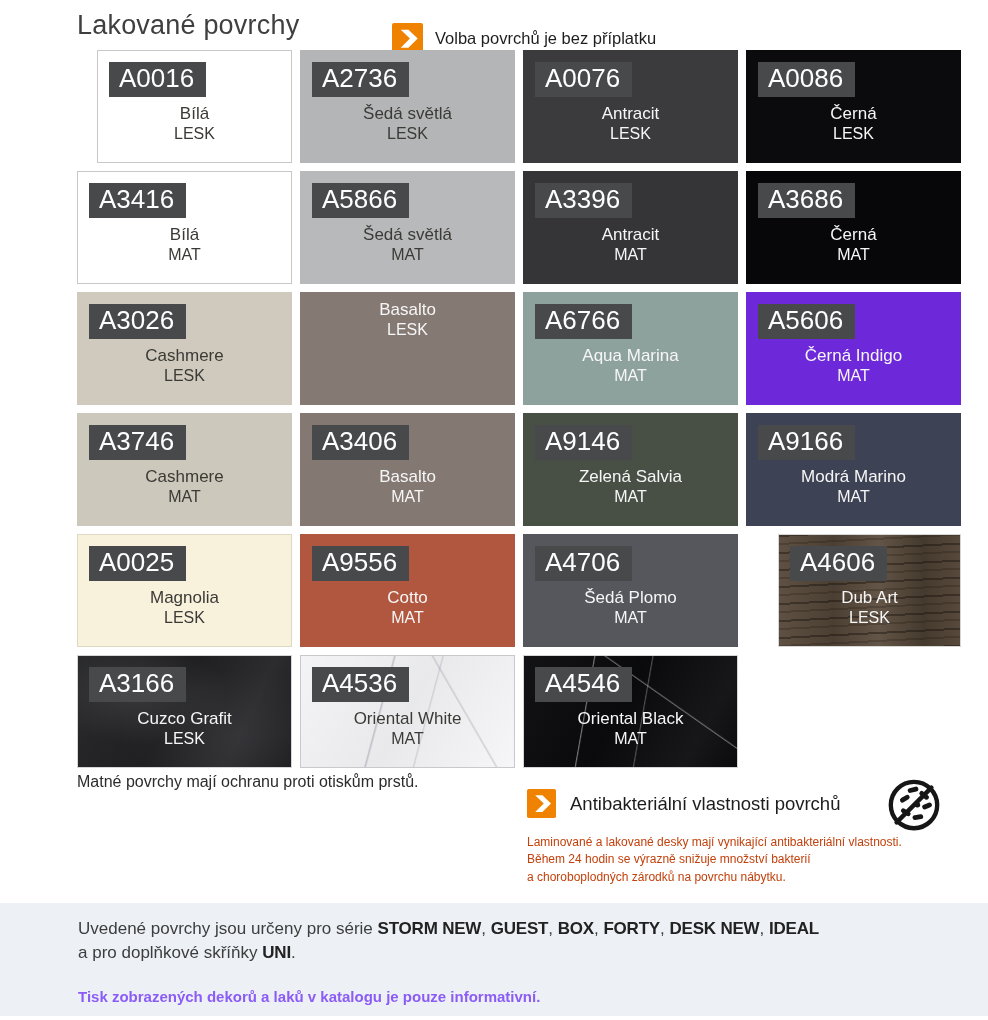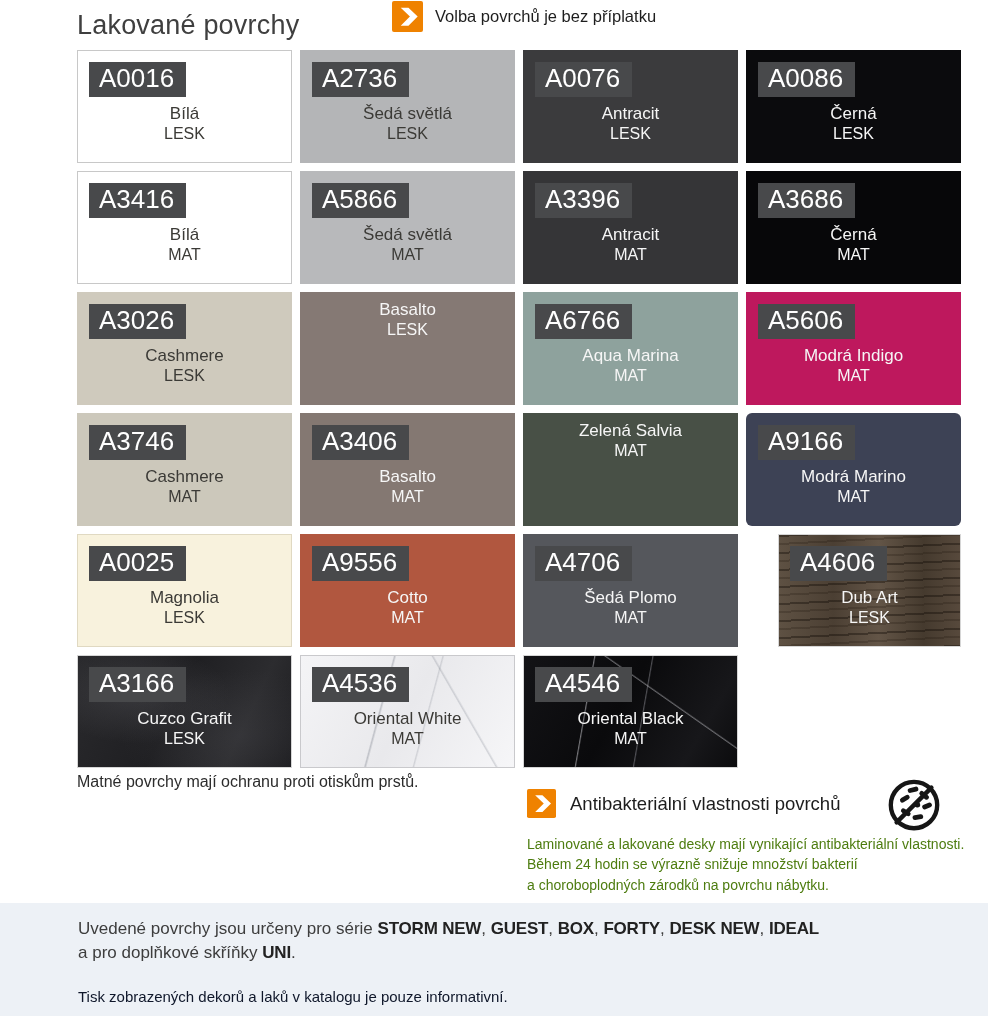--- a/index.html
+++ b/index.html
@@ -1,21 +1,21 @@
 <!DOCTYPE html>
 <html><head>
 <meta charset="utf-8">
 <style>
   html,body{margin:0;padding:0;background:#ffffff;}
   body{width:988px;height:1020px;overflow:hidden;font-family:"Liberation Sans",sans-serif;color:#2e2e2e;}
   .page{position:relative;width:988px;height:1020px;padding-left:24px;}
 
   .page-title{position:absolute;left:77px;top:10px;font-size:27px;font-weight:400;color:#3f3f3f;letter-spacing:.2px;}
 
-  .header-note{position:absolute;left:392px;top:1px;display:flex;align-items:center;gap:12px;}
+  .header-note{position:absolute;left:392px;top:23px;display:flex;align-items:center;gap:12px;}
   .chev-icon{width:31px;height:31px;flex:0 0 auto;}
   .header-note .label{font-size:16.5px;font-weight:500;color:#1e1e1e;}
 
   .grid{position:absolute;left:77px;top:50px;width:884px;display:grid;grid-template-columns:repeat(4,1fr);gap:8px;}
   .swatch{height:113px;box-sizing:border-box;border:1px solid transparent;position:relative;overflow:hidden;}
   .swatch .badge-wrap{padding:11px 0 0 11px;}
   .swatch .code{display:inline-block;background:#48494b;color:#ffffff;font-size:26px;line-height:1.2;padding:1px 12px 3px 10px;}
   .swatch .name{text-align:center;font-size:17px;margin-top:6px;line-height:1.25;}
   .swatch .finish{text-align:center;font-size:16px;margin-top:1px;}
   .swatch.text-dark .name,.swatch.text-dark .finish{color:#3b3a36;}
@@ -36,46 +36,46 @@
     linear-gradient(100deg, rgba(0,0,0,0) 0 30%, rgba(222,222,228,0.50) 30.4%, rgba(0,0,0,0) 31% 55%, rgba(202,202,212,0.35) 55.4%, rgba(0,0,0,0) 56%),
     linear-gradient(35deg, rgba(0,0,0,0) 0 64%, rgba(230,230,236,0.40) 64.4%, rgba(0,0,0,0) 65.1%),
     linear-gradient(120deg,#131316,#0a0a0c 45%,#17171a 80%,#0b0b0d);}
 
   .footnote{position:absolute;left:77px;top:773px;font-size:16px;color:#2c2c2c;}
 
   .anti-head{position:absolute;left:527px;top:789px;display:flex;align-items:center;gap:14px;}
   .anti-head .chev-icon{width:29px;height:29px;}
   .anti-head .heading{font-size:18.5px;font-weight:500;color:#1d1d1d;}
   .no-bact{position:absolute;left:885px;top:776px;width:58px;height:58px;}
-  .anti-text{position:absolute;left:527px;top:834px;font-size:14px;line-height:1.45;color:#4d7c0f;}
+  .anti-text{position:absolute;left:527px;top:834px;font-size:12px;line-height:1.45;color:#c2410c;}
 
   .band{position:absolute;left:0;top:903px;width:988px;height:113px;background:#edf1f6;box-sizing:border-box;padding:14px 0 0 78px;}
   .band .series-para{font-size:17px;line-height:1.4;color:#3d3d3d;}
   .band .series-para b{color:#222;font-weight:700;letter-spacing:-.2px;}
-  .band .note{margin-top:23px;font-size:15px;font-weight:400;color:#0f172a;}
+  .band .note{margin-top:23px;font-size:15px;font-weight:700;color:#8b5cf6;}
 </style>
 </head>
 <body>
 
 <div class="page">
 
   <div class="page-title">Lakované povrchy</div>
 
   <div class="header-note">
     <span class="chev-icon">
       <svg viewBox="0 0 32 32" width="31" height="31">
           <rect x="0" y="0" width="32" height="32" rx="2" fill="#ef8200"></rect>
           <path d="M9 7 h8 l9.5 9 -9.5 9.5 h-8 l9.5-9.5 z" fill="#ffffff"></path>
         </svg>
     </span>
     <span class="label">Volba povrchů je bez příplatku</span>
   </div>
 
   <div class="grid">
-    <div class="swatch text-dark" style="background-color: rgb(255, 255, 255); border-color: rgb(200, 200, 200);">
+    <div class="swatch text-dark" style="background-color: rgb(255, 255, 255); border-color: rgb(200, 200, 200); margin-left: 20px;">
       <div class="badge-wrap"><span class="code">A0016</span></div>
       <div class="name">Bílá</div>
       <div class="finish">LESK</div>
     </div>
 
     <div class="swatch text-dark" style="background-color: rgb(180, 181, 183);">
       <div class="badge-wrap"><span class="code">A2736</span></div>
       <div class="name">Šedá světlá</div>
       <div class="finish">LESK</div>
     </div>
@@ -126,44 +126,45 @@
       <div class="name">Basalto</div>
       <div class="finish">LESK</div>
     </div>
 
     <div class="swatch text-light" style="background-color: rgb(142, 162, 157);">
       <div class="badge-wrap"><span class="code">A6766</span></div>
       <div class="name">Aqua Marina</div>
       <div class="finish">MAT</div>
     </div>
 
-    <div class="swatch text-light" style="background-color: #be185d;">
+    <div class="swatch text-light" style="background-color: #6d28d9;">
       <div class="badge-wrap"><span class="code">A5606</span></div>
-      <div class="name">Modrá Indigo</div>
+      <div class="name">Černá Indigo</div>
       <div class="finish">MAT</div>
     </div>
 
     <div class="swatch text-dark" style="background-color: rgb(204, 200, 187);">
       <div class="badge-wrap"><span class="code">A3746</span></div>
       <div class="name">Cashmere</div>
       <div class="finish">MAT</div>
     </div>
 
     <div class="swatch text-light" style="background-color: rgb(132, 120, 114);">
       <div class="badge-wrap"><span class="code">A3406</span></div>
       <div class="name">Basalto</div>
       <div class="finish">MAT</div>
     </div>
 
     <div class="swatch text-light" style="background-color: rgb(72, 80, 70);">
+      <div class="badge-wrap"><span class="code">A9146</span></div>
       <div class="name">Zelená Salvia</div>
       <div class="finish">MAT</div>
     </div>
 
-    <div class="swatch text-light" style="background-color: rgb(61, 66, 85); border-radius: 6px;">
+    <div class="swatch text-light" style="background-color: rgb(61, 66, 85);">
       <div class="badge-wrap"><span class="code">A9166</span></div>
       <div class="name">Modrá Marino</div>
       <div class="finish">MAT</div>
     </div>
 
     <div class="swatch text-dark" style="background-color: rgb(248, 242, 221); border-color: rgb(224, 217, 194);">
       <div class="badge-wrap"><span class="code">A0025</span></div>
       <div class="name">Magnolia</div>
       <div class="finish">LESK</div>
     </div>

